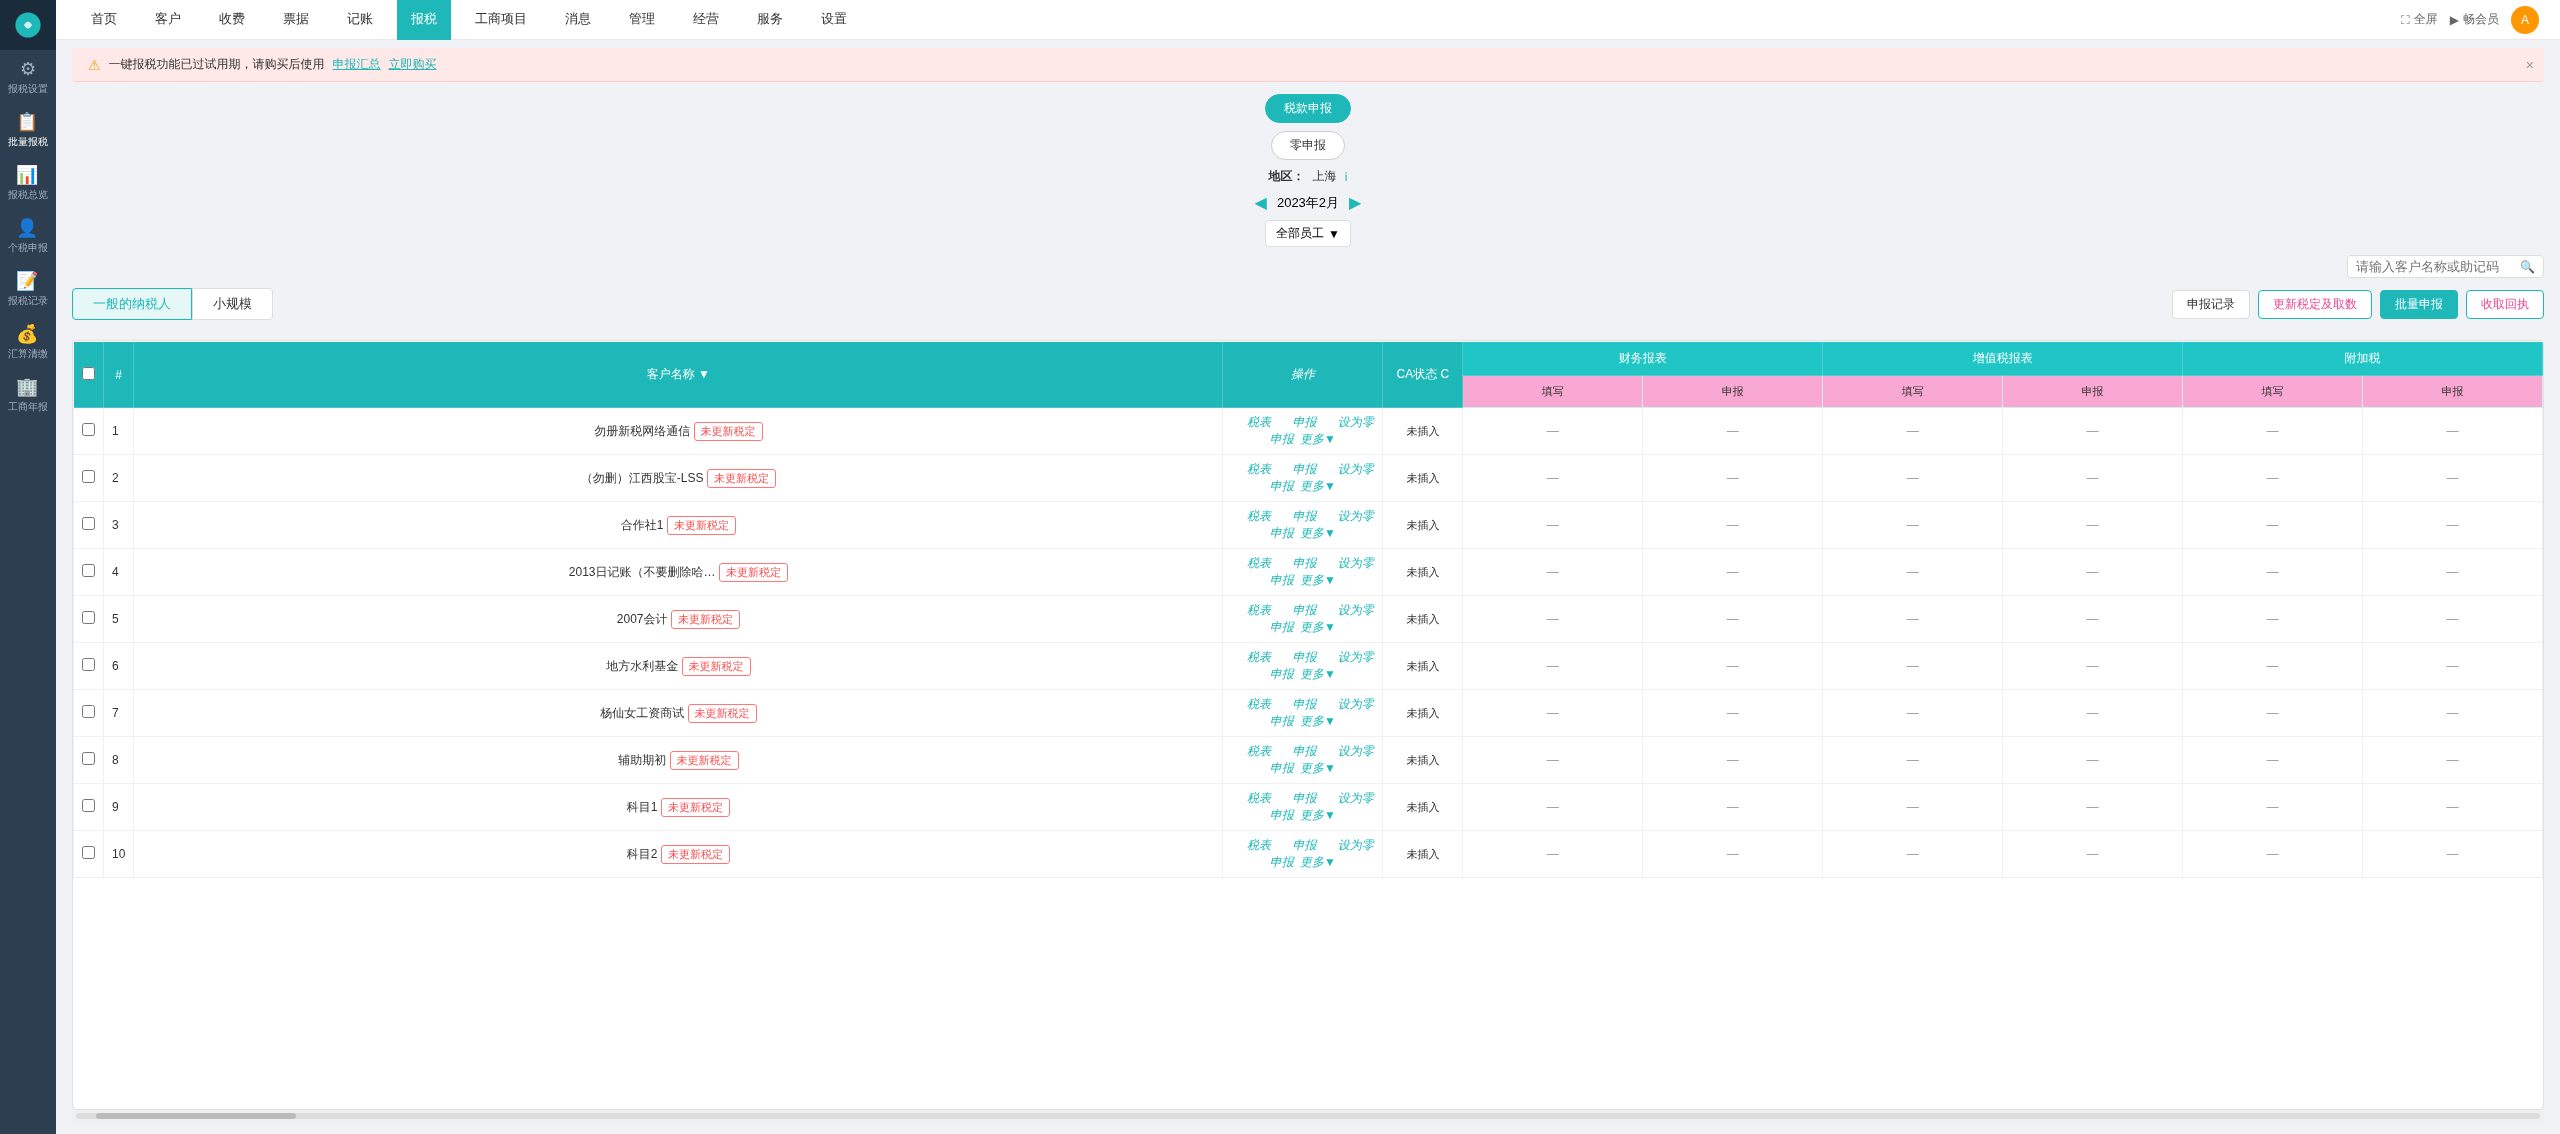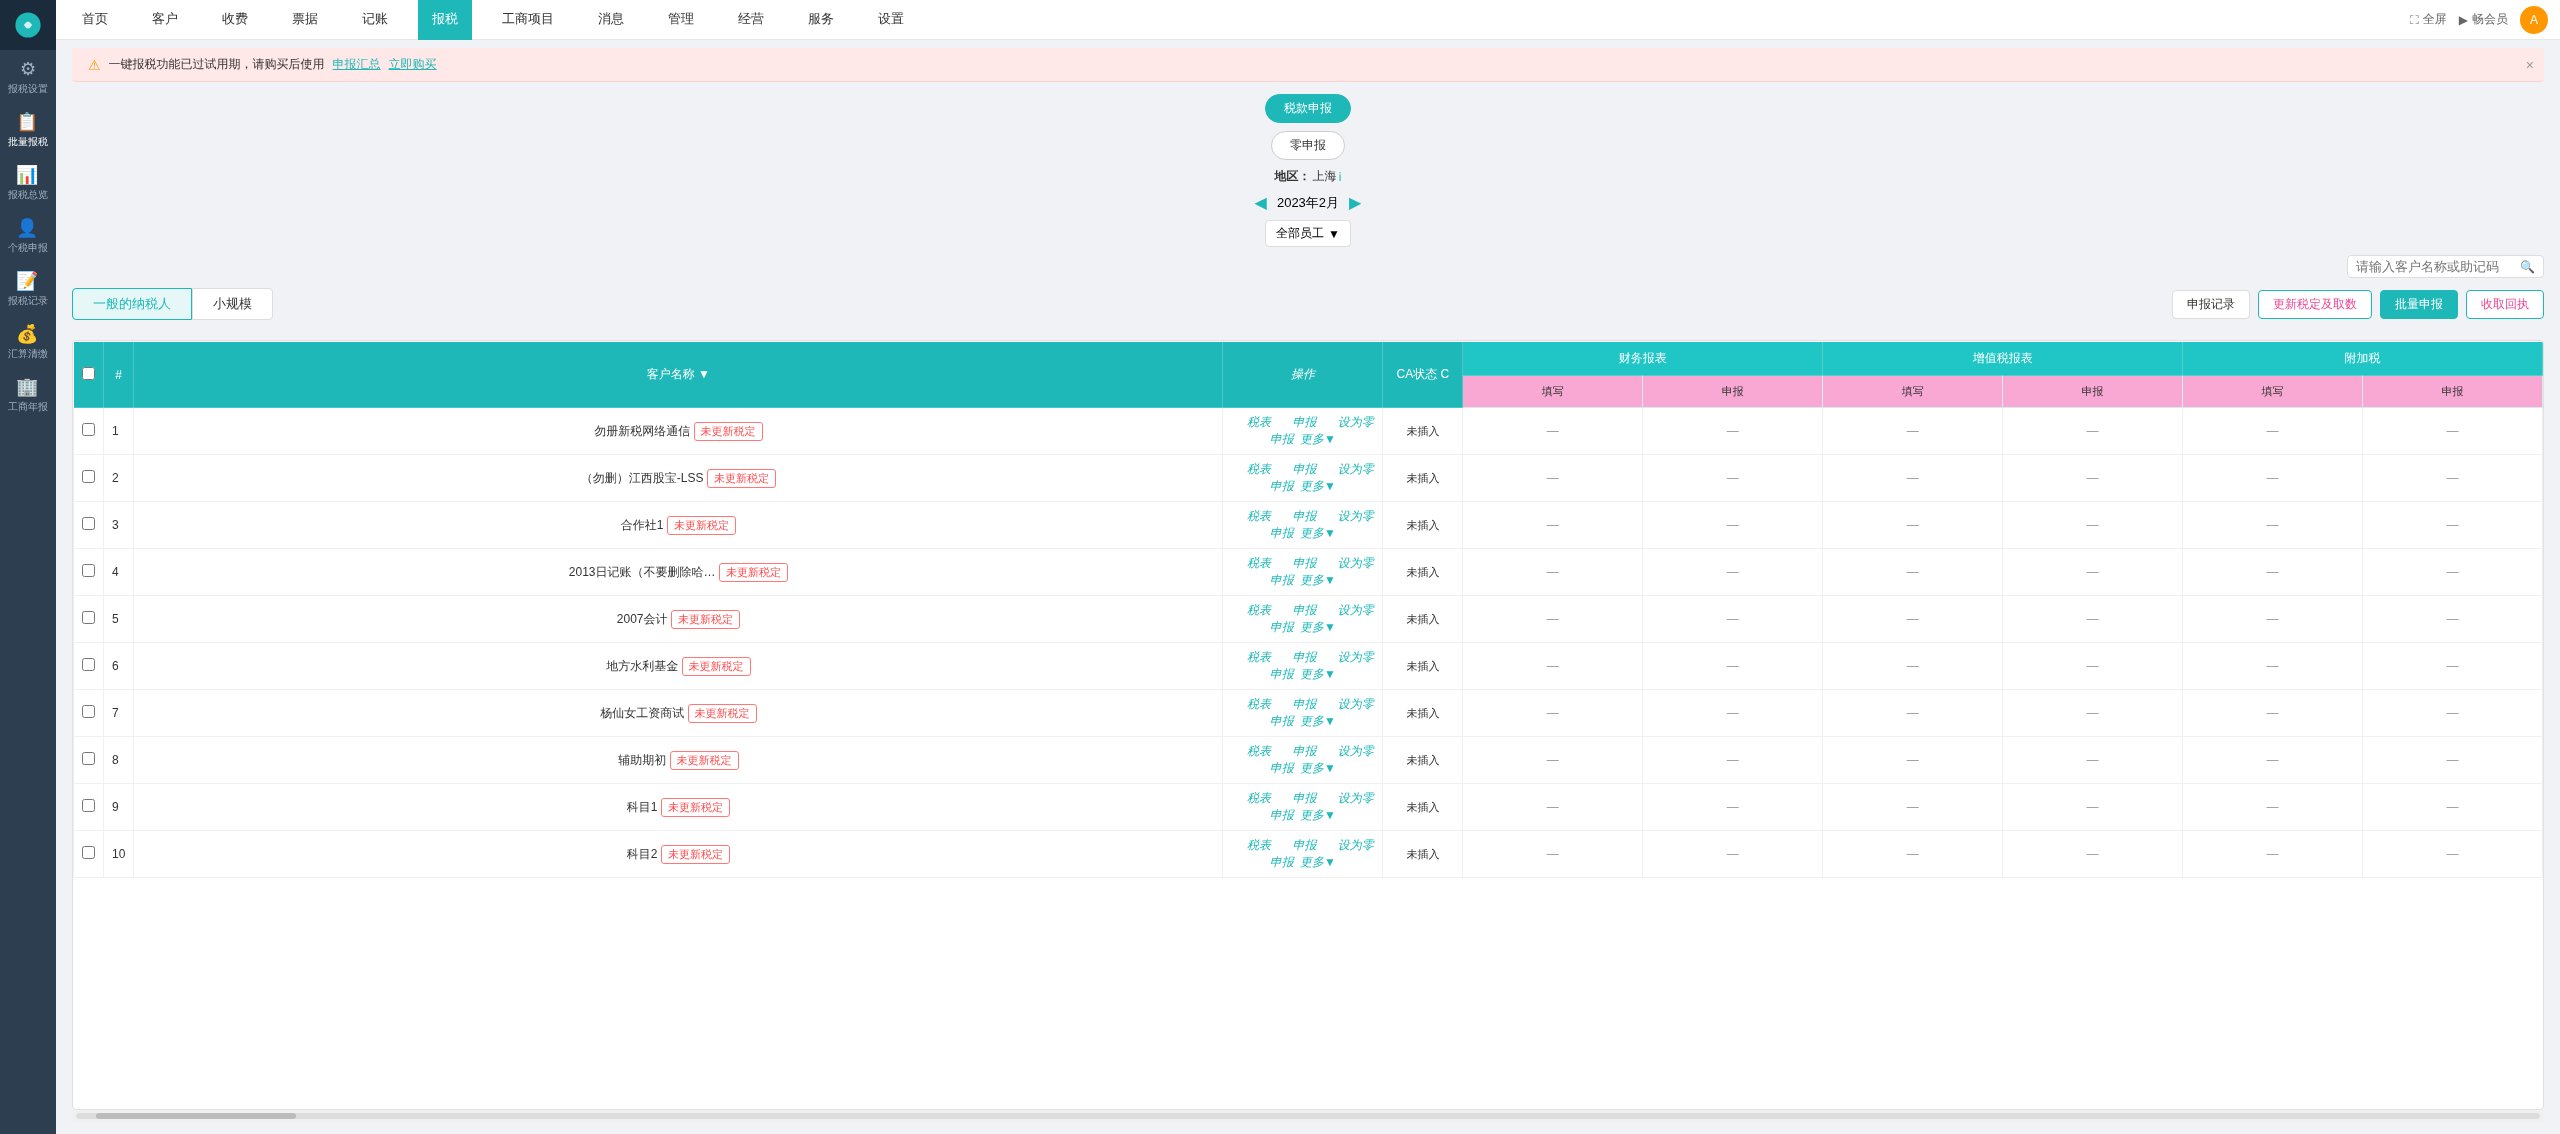--- a/index.html
+++ b/index.html
@@ -47,23 +47,23 @@
       flex: 1;
       display: flex;
       flex-direction: column;
       overflow: hidden;
     }
     .top-nav {
       height: 40px;
       background: #fff;
       display: flex;
       align-items: center;
-      padding: 0 12px;
+      padding: 0 21px;
       border-bottom: 1px solid #e8e8e8;
-      gap: 16px;
+      gap: 10px;
       flex-shrink: 0;
       text-align: center;
     }
     .nav-item {
       padding: 0 14px;
       height: 40px;
       display: flex;
       align-items: center;
       cursor: pointer;
       font-size: 13px;
@@ -138,21 +138,21 @@
       border: 1px solid #ccc;
       cursor: pointer;
       font-size: 12px;
       background: #fff;
       color: #333;
     }
     .tab-btn.active { background: #1eb8b8; color: #fff; border-color: #1eb8b8; }
     .region-info {
       display: flex;
       align-items: center;
-      gap: 2px;
+      gap: 8px;
       font-size: 12px;
       color: #333;
     }
     .region-label { font-weight: bold; }
     .date-nav {
       display: flex;
       align-items: center;
       gap: 6px;
       font-size: 13px;
     }

